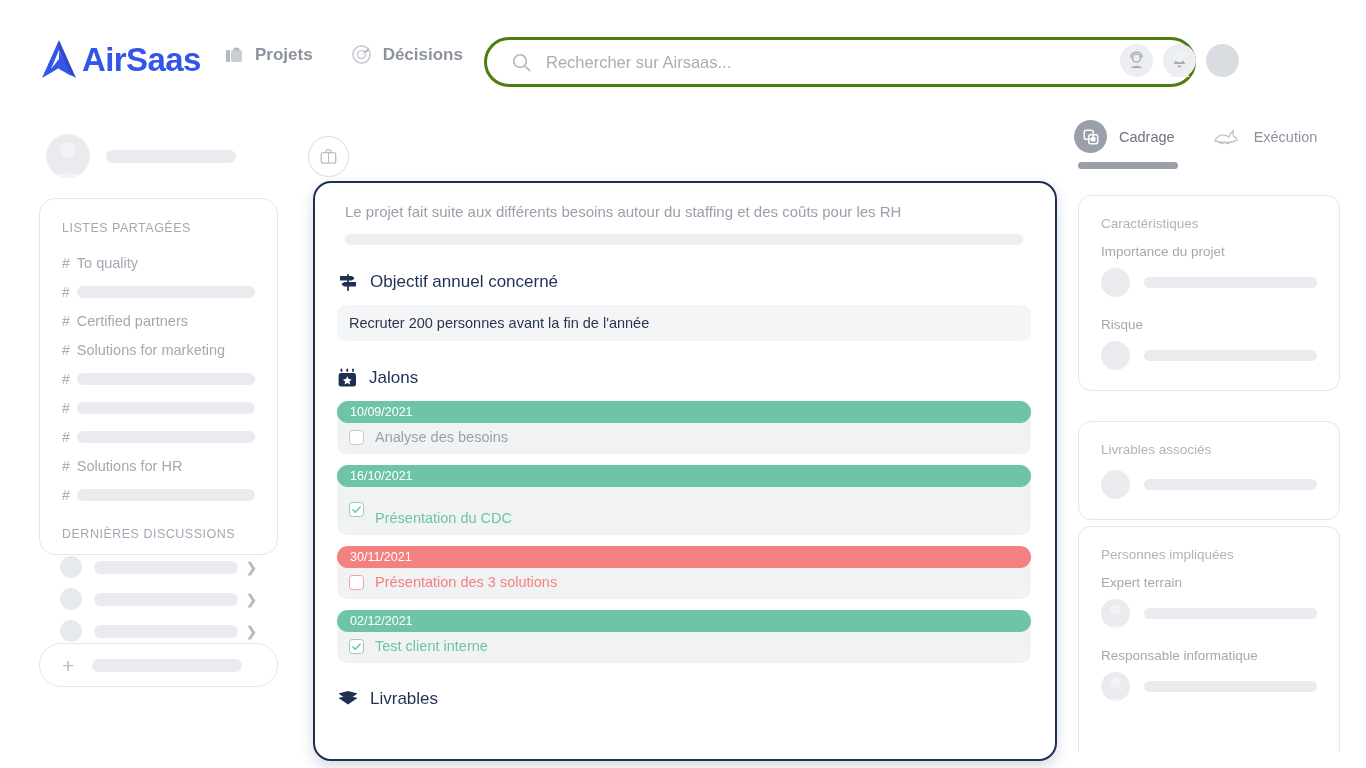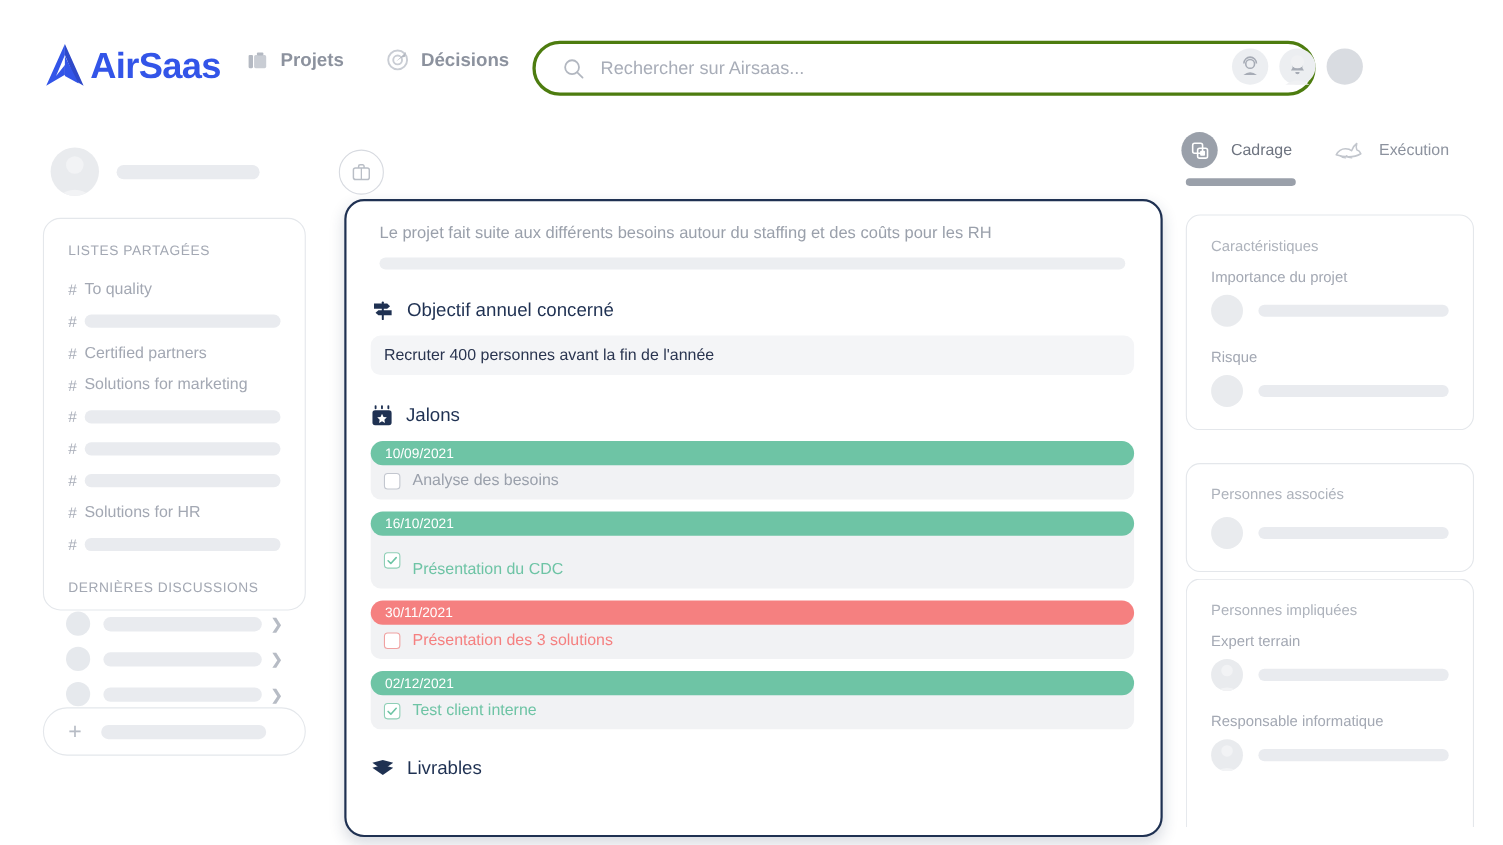--- a/index.html
+++ b/index.html
@@ -331,21 +331,21 @@
     <div class="desc-sk"></div>
 
     <div class="sec-head">
       <svg width="22" height="22" viewBox="0 0 22 22">
         <rect x="10.1" y="3" width="1.8" height="17" rx="0.8" fill="#1f3152"></rect>
         <path d="M3 5 h12 l2.6 2.3 L15 9.6 H3 z" fill="#1f3152"></path>
         <path d="M19 11 H7 l-2.6 2.3 L7 15.6 h12 z" fill="#1f3152"></path>
       </svg>
       <span class="sec-title">Objectif annuel concerné</span>
     </div>
-    <div class="obj-box">Recruter 400 personnes avant la fin de l'année</div>
+    <div class="obj-box">Recruter 200 personnes avant la fin de l'année</div>
 
     <div class="sec-head">
       <svg width="21" height="22" viewBox="0 0 21 22">
         <rect x="3.6" y="1.4" width="1.7" height="3.6" rx="0.8" fill="#1f3152"></rect>
         <rect x="9.4" y="1.4" width="1.7" height="3.6" rx="0.8" fill="#1f3152"></rect>
         <rect x="15.2" y="1.4" width="1.7" height="3.6" rx="0.8" fill="#1f3152"></rect>
         <rect x="1.6" y="6" width="17.4" height="13.6" rx="2.4" fill="#1f3152"></rect>
         <path d="M10.3 9.2 l1.35 2.8 3 .4 -2.2 2.1 .55 3 -2.7-1.45 -2.7 1.45 .55-3 -2.2-2.1 3-.4 z" fill="#fff"></path>
       </svg>
       <span class="sec-title">Jalons</span>
@@ -437,21 +437,21 @@
       <div class="sk"></div>
     </div>
     <div class="rfield-label">Risque</div>
     <div class="rfield">
       <div class="r-circ"></div>
       <div class="sk"></div>
     </div>
   </div>
 
   <div class="rcard" style="top:311px;">
-    <div class="rcard-title">Personnes associés</div>
+    <div class="rcard-title">Livrables associés</div>
     <div class="rfield">
       <div class="r-circ"></div>
       <div class="sk"></div>
     </div>
   </div>
 
   <div class="rcard" style="top:416px; height:226px; border-bottom:none; border-radius:13px 13px 0 0;">
     <div class="rcard-title">Personnes impliquées</div>
     <div class="rfield-label">Expert terrain</div>
     <div class="rfield">

